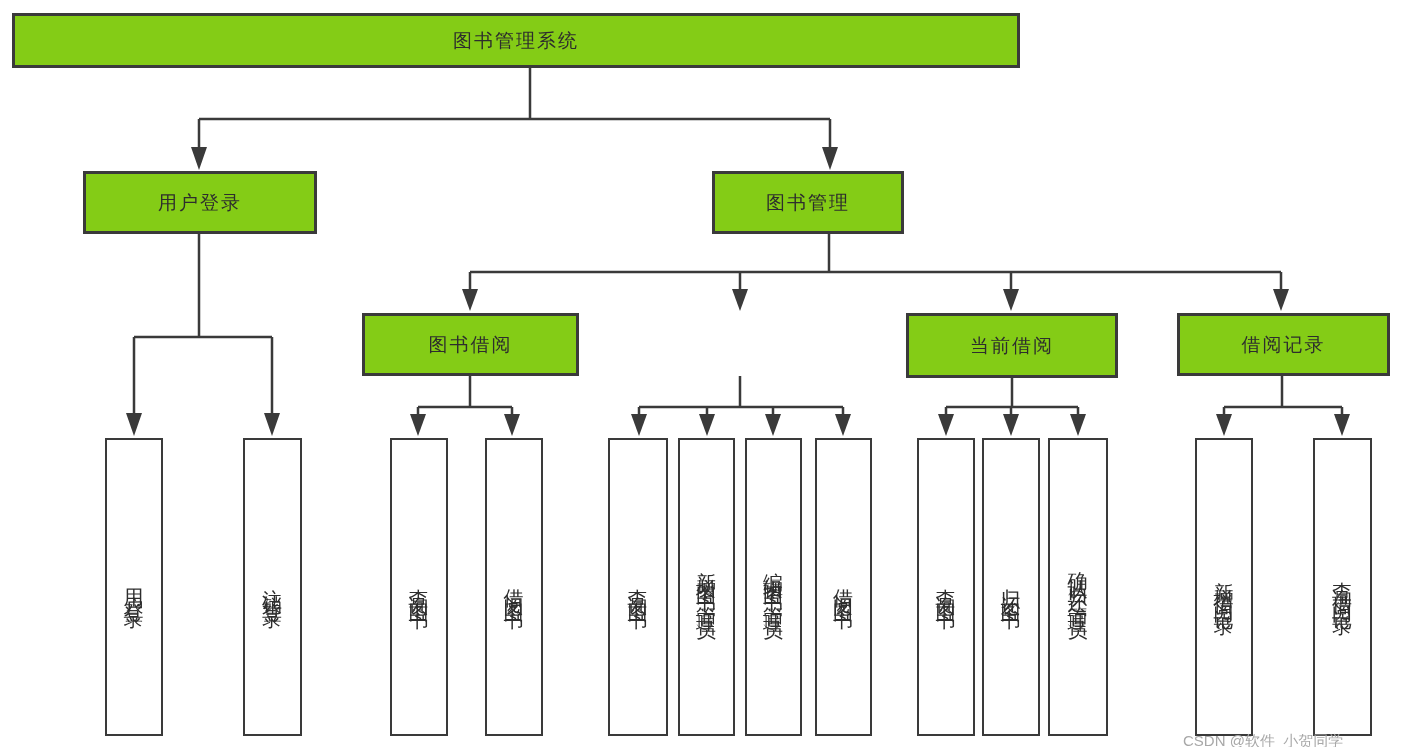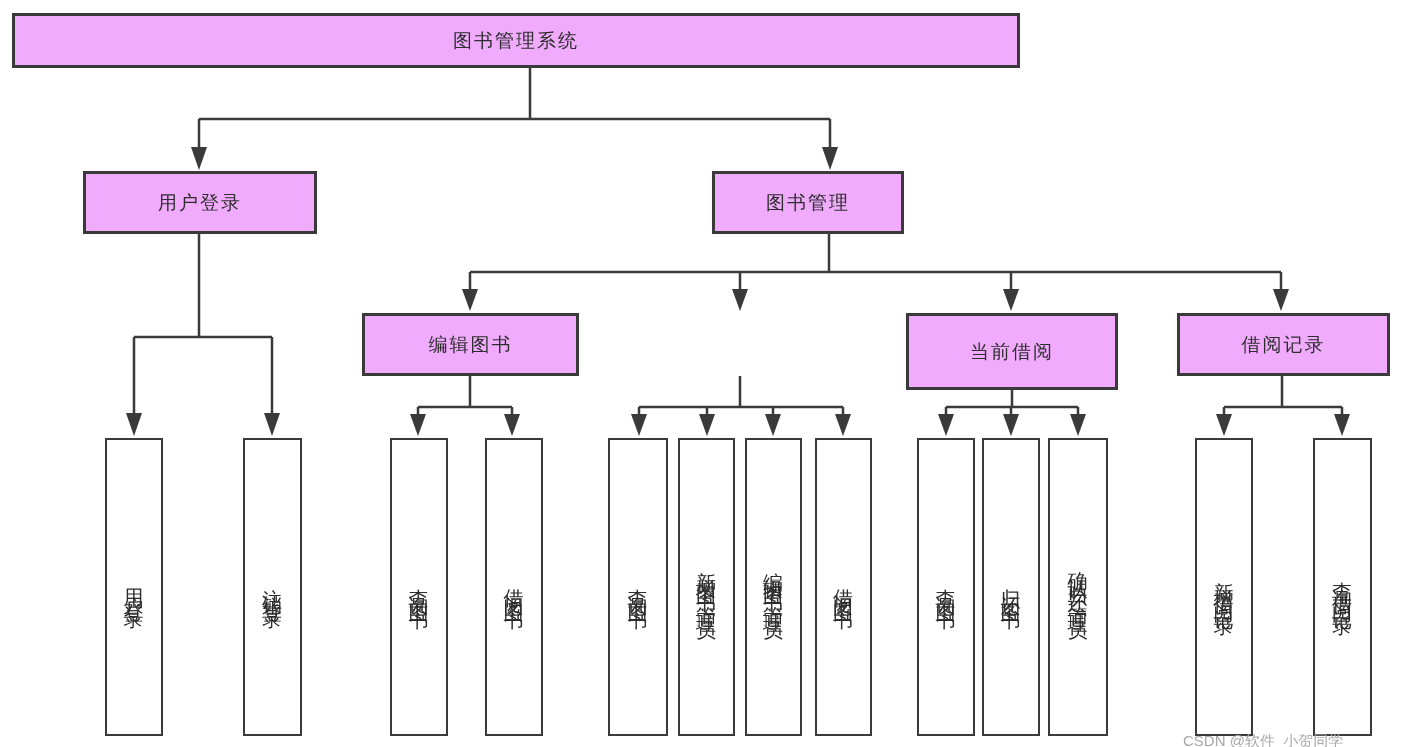--- a/index.html
+++ b/index.html
@@ -13,21 +13,21 @@
     width:1405px;height:747px;
     background:#ffffff;
     font-family:"Liberation Sans","DejaVu Sans",sans-serif;
     overflow:hidden;
   }
   #wires{position:absolute;left:0;top:0;z-index:0;}
   #wires .wire{stroke:var(--line);stroke-width:2.5;fill:none;}
   #wires .head{fill:var(--line);stroke:none;}
   .hbox{
     position:absolute;
-    background:#f0abfc;
+    background:#84cc16;
     border:3px solid var(--line);
     box-sizing:border-box;
     display:flex;align-items:center;justify-content:center;
     z-index:1;
   }
   .hbox span{
     font-size:19px;color:var(--text);letter-spacing:2px;white-space:nowrap;
   }
   .vbox{
     position:absolute;
@@ -96,23 +96,23 @@
   </div>
 
   <div class="hbox" style="left:83px;top:171px;width:234px;height:63px">
     <span>用户登录</span>
   </div>
   <div class="hbox" style="left:712px;top:171px;width:192px;height:63px">
     <span>图书管理</span>
   </div>
 
   <div class="hbox" style="left:362px;top:313px;width:217px;height:63px">
-    <span>编辑图书</span>
+    <span>图书借阅</span>
   </div>
-  <div class="hbox" style="left:906px;top:313px;width:212px;height:77px">
+  <div class="hbox" style="left:906px;top:313px;width:212px;height:65px">
     <span>当前借阅</span>
   </div>
   <div class="hbox" style="left:1177px;top:313px;width:213px;height:63px">
     <span>借阅记录</span>
   </div>
 
   <div class="vbox" style="left:105px;top:438px;width:58px;height:298px">
     <span class="vtext">用户登录</span>
   </div>
   <div class="vbox" style="left:243px;top:438px;width:59px;height:298px">

